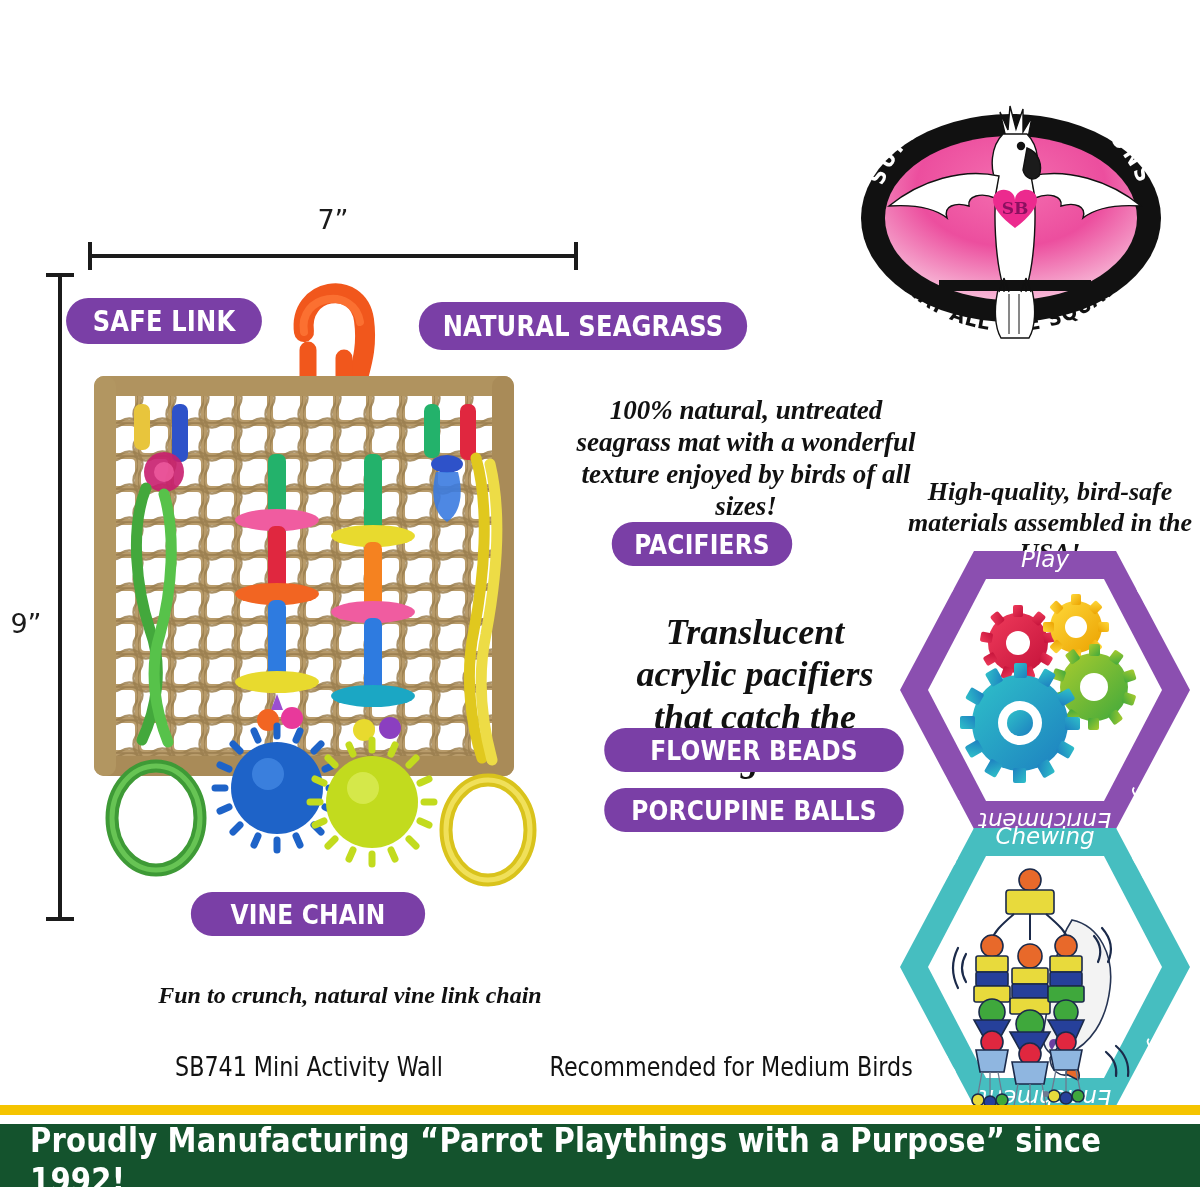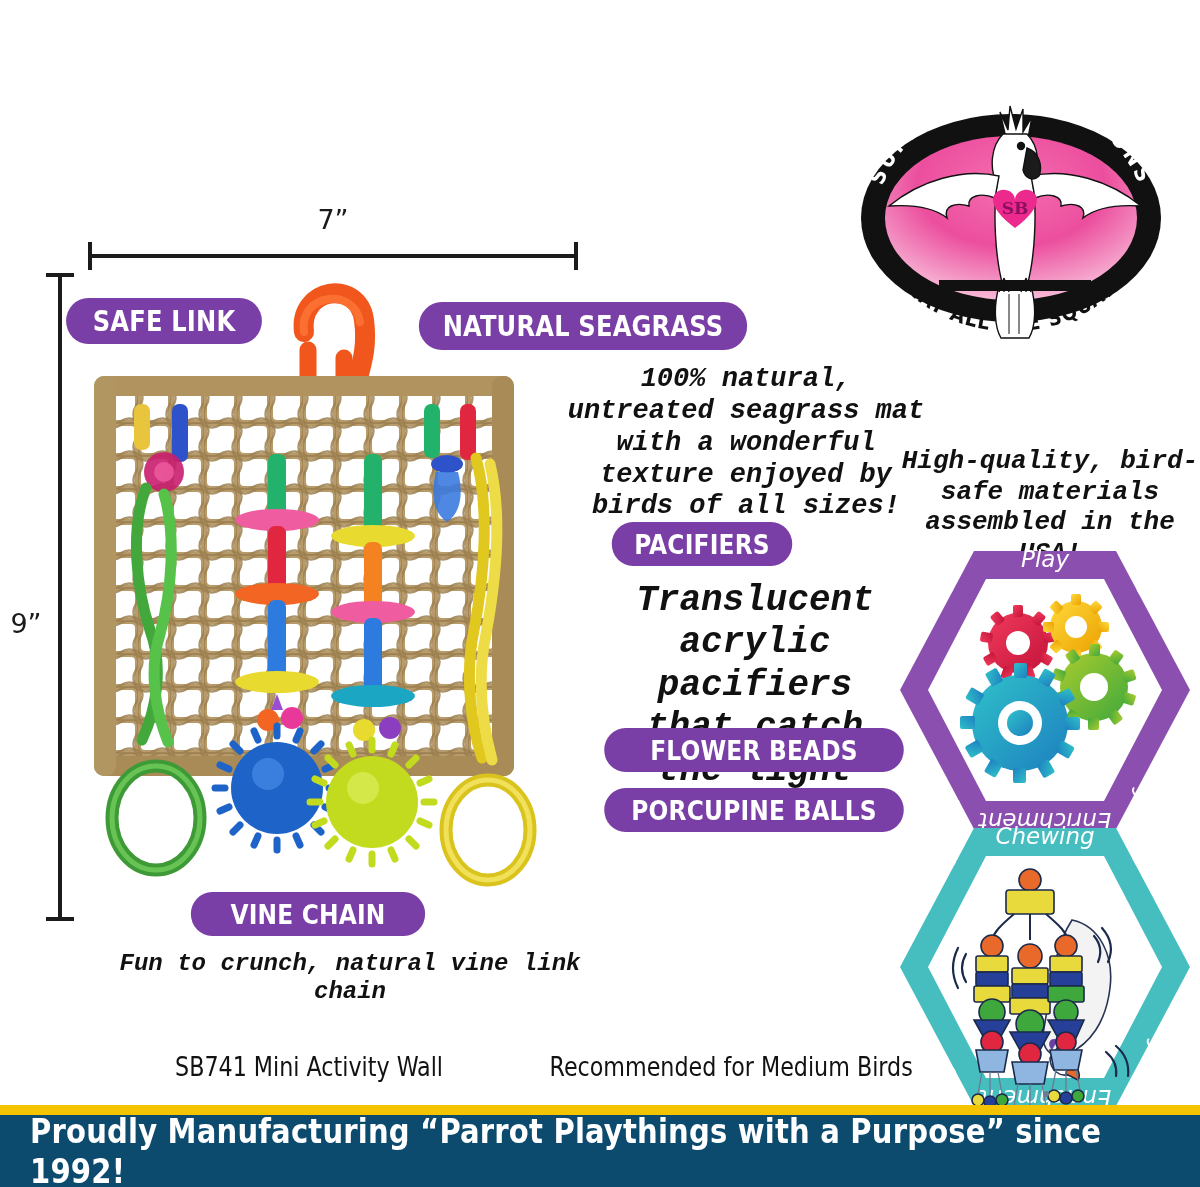--- a/index.html
+++ b/index.html
@@ -59,40 +59,41 @@
     display:flex;align-items:center;justify-content:center;
     letter-spacing:.2px;
     white-space:nowrap;
     z-index:7;
     transform:scaleX(.96);
   }
 
   
   .hand{
     position:absolute;
-    font-family:Liberation Mono, monospace;
+    font-family:Liberation Serif, serif;
     font-style:italic;
     font-weight:700;
     color:#111111;
     line-height:1.18;
     text-align:center;
     z-index:6;
+    margin-top:31px;
   }
 
   
   .product{position:absolute;left:72px;top:258px;width:500px;height:660px;z-index:3;}
 
   
   .hexwrap{position:absolute;z-index:6;}
 
   
   .footer-strip{position:absolute;left:0;bottom:72px;width:1200px;height:10px;background:#F5C400;z-index:9;}
   .footer{
-    position:absolute;left:0;bottom:0;width:1200px;height:72px;
-    background:#0c4a6e;z-index:9;
+    position:absolute;left:0;bottom:0;width:1200px;height:63px;
+    background:#14532d;z-index:9;
   }
   .footer-text{
     position:absolute;left:0;top:0;width:1200px;height:72px;
     display:flex;align-items:center;justify-content:center;
     color:#ffffff;
     font-family:"DejaVu Sans Condensed","Liberation Sans",sans-serif;
     font-size:34px;font-weight:700;letter-spacing:.2px;
     transform:scaleX(.95);
   }
 

